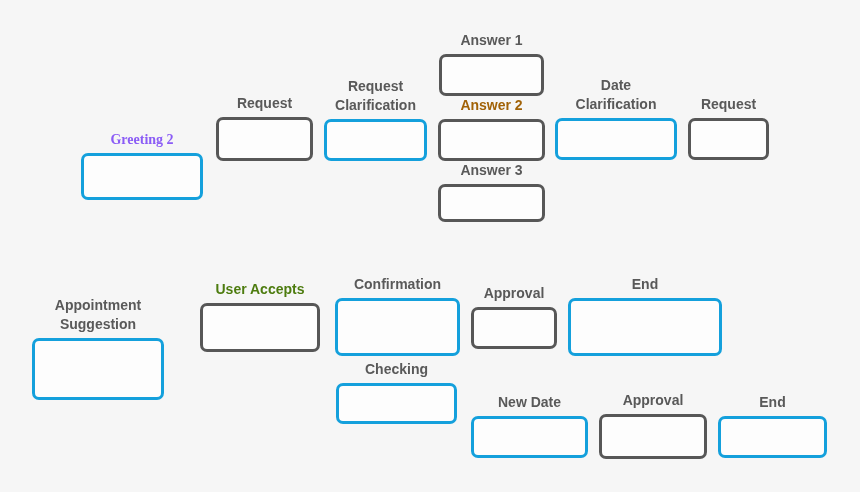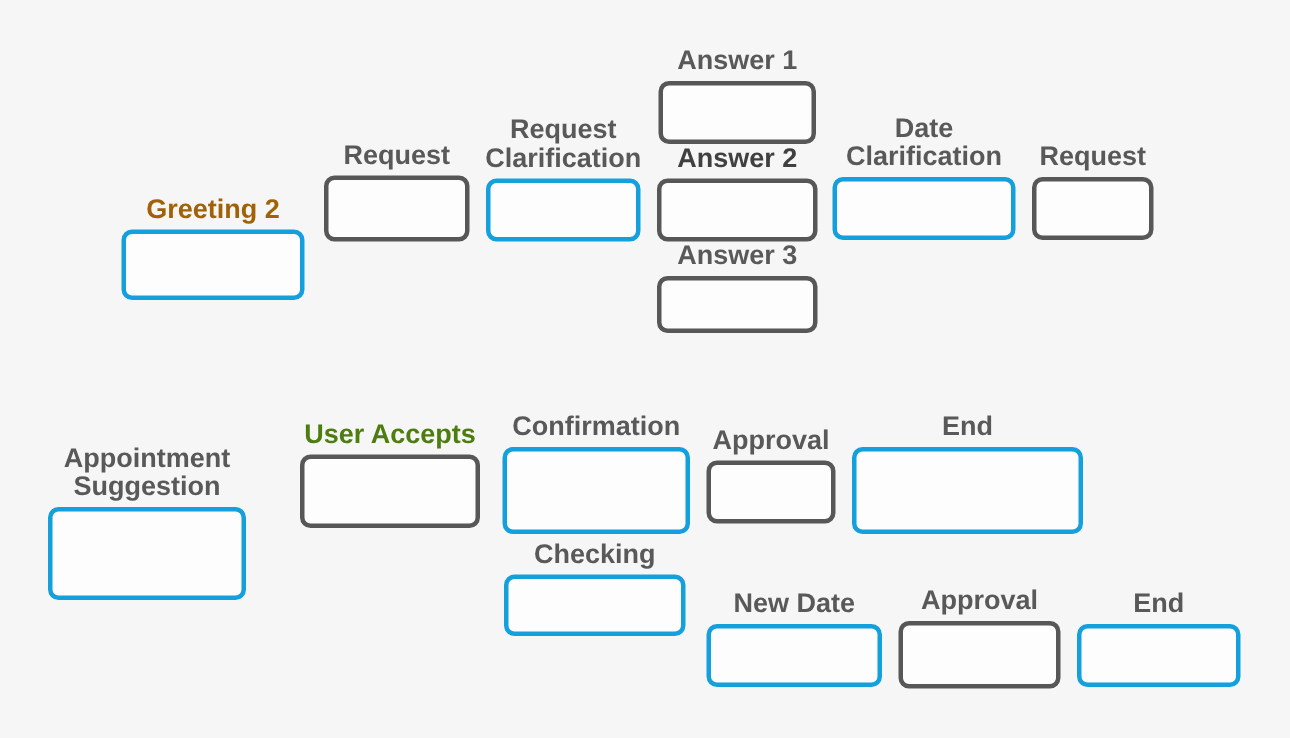--- a/index.html
+++ b/index.html
@@ -27,51 +27,51 @@
     background: #fdfdfd;
     border: 3px solid #555;
     border-radius: 7px;
   }
   .node-label {
     position: absolute;
     bottom: calc(100% + 4px);
     left: 50%;
     transform: translateX(-50%);
     width: max-content;
-    font-size: 18px;
+    font-size: 14px;
     font-weight: 700;
     line-height: 19px;
     color: #595959;
     white-space: pre-line;
     text-align: center;
   }
 </style>
 </head>
 <body style="background: rgb(246, 246, 246);">
 
 <div class="stage" id="stage">
     <div class="node blue" style="left: 81px; top: 153px; width: 122px; height: 47px;">
-      <div class="node-label" style="color: #a16207;">Greeting 2</div>
+      <div class="node-label" style="color: #8b5cf6; font-family: Liberation Serif, serif;">Greeting 2</div>
       <div class="node-box" style="border-color: rgb(20, 160, 220); background: rgb(253, 253, 253);"></div>
     </div>
     <div class="node gray" style="left: 216px; top: 117px; width: 97px; height: 44px;">
       <div class="node-label" style="color: rgb(89, 89, 89);">Request</div>
       <div class="node-box" style="border-color: rgb(87, 87, 87); background: rgb(253, 253, 253);"></div>
     </div>
     <div class="node blue" style="left: 324px; top: 119px; width: 103px; height: 42px;">
       <div class="node-label" style="color: rgb(89, 89, 89);">Request
 Clarification</div>
       <div class="node-box" style="border-color: rgb(20, 160, 220); background: rgb(253, 253, 253);"></div>
     </div>
     <div class="node gray" style="left: 439px; top: 54px; width: 105px; height: 42px;">
       <div class="node-label" style="color: rgb(89, 89, 89);">Answer 1</div>
       <div class="node-box" style="border-color: rgb(87, 87, 87); background: rgb(253, 253, 253);"></div>
     </div>
     <div class="node gray" style="left: 438px; top: 119px; width: 107px; height: 42px;">
-      <div class="node-label" style="color: #404040;">Answer 2</div>
+      <div class="node-label" style="color: #a16207;">Answer 2</div>
       <div class="node-box" style="border-color: rgb(87, 87, 87); background: rgb(253, 253, 253);"></div>
     </div>
     <div class="node gray" style="left: 438px; top: 184px; width: 107px; height: 38px;">
       <div class="node-label" style="color: rgb(89, 89, 89);">Answer 3</div>
       <div class="node-box" style="border-color: rgb(87, 87, 87); background: rgb(253, 253, 253);"></div>
     </div>
     <div class="node blue" style="left: 555px; top: 118px; width: 122px; height: 42px;">
       <div class="node-label" style="color: rgb(89, 89, 89);">Date
 Clarification</div>
       <div class="node-box" style="border-color: rgb(20, 160, 220); background: rgb(253, 253, 253);"></div>

